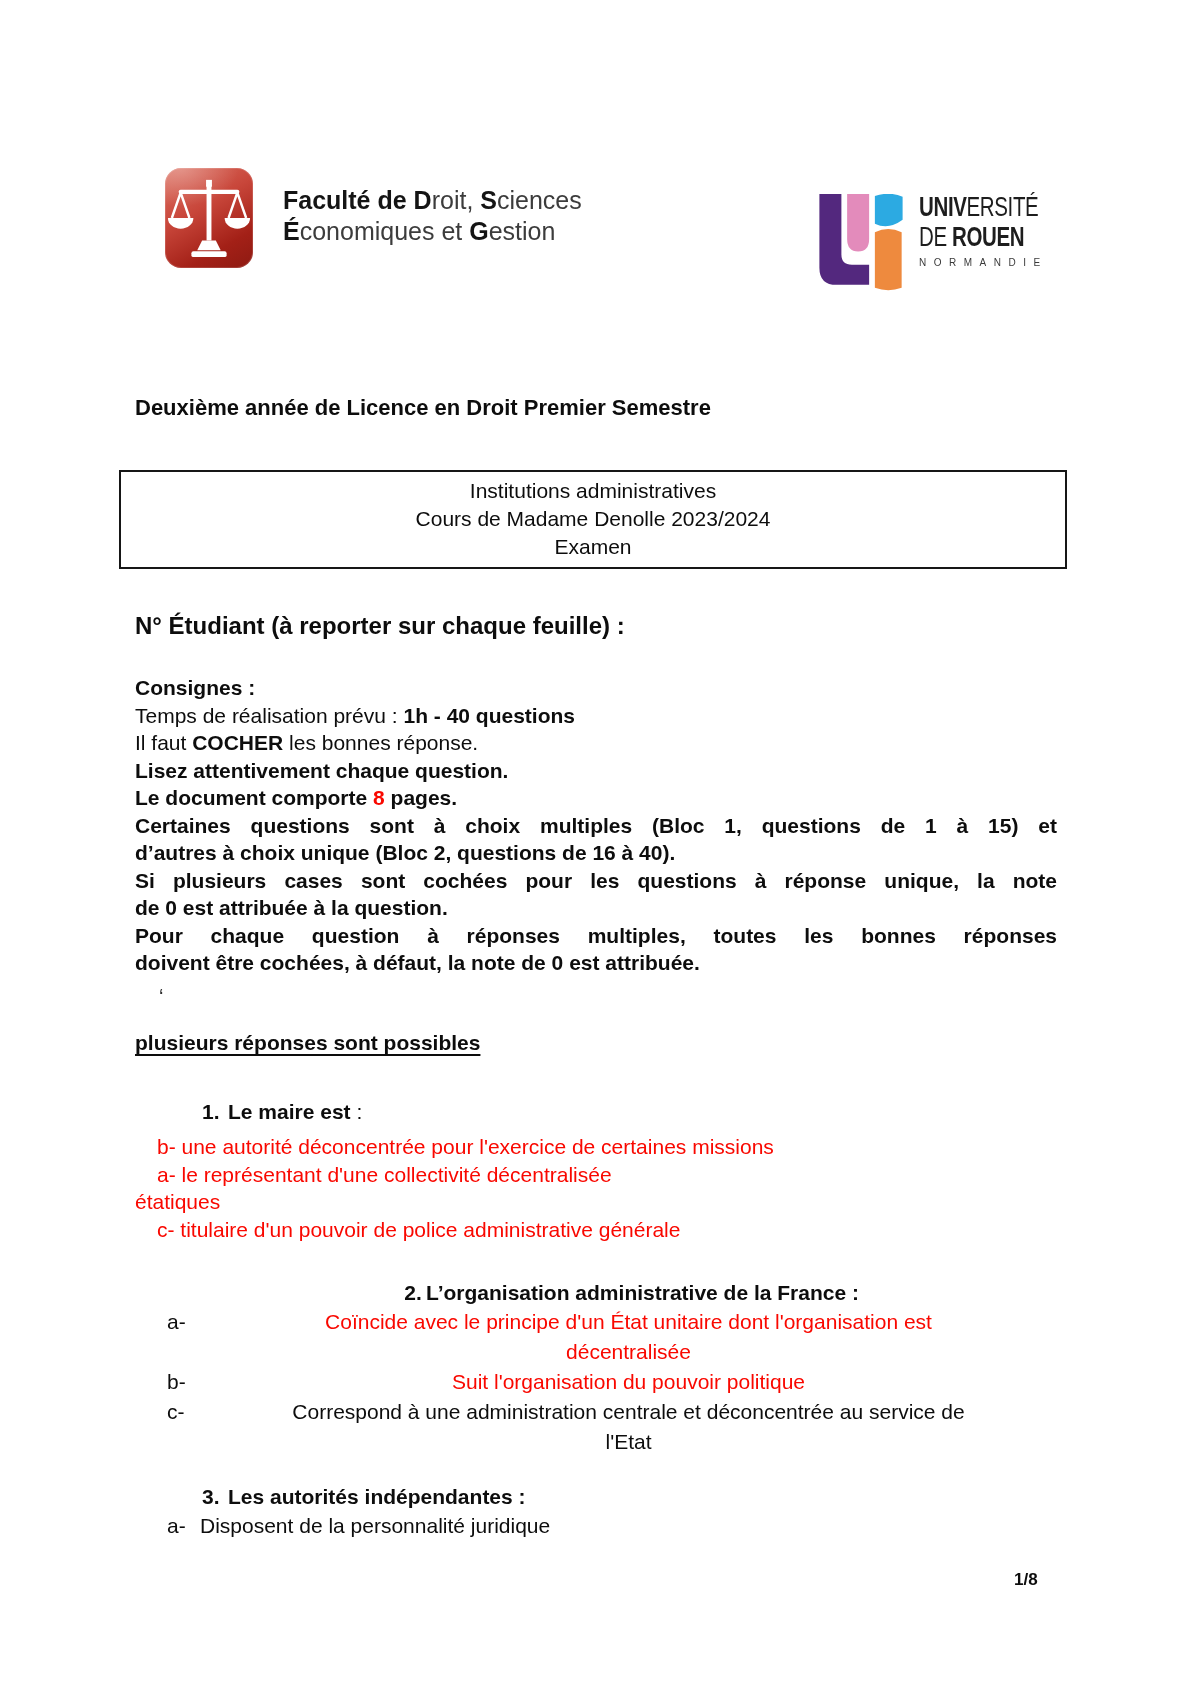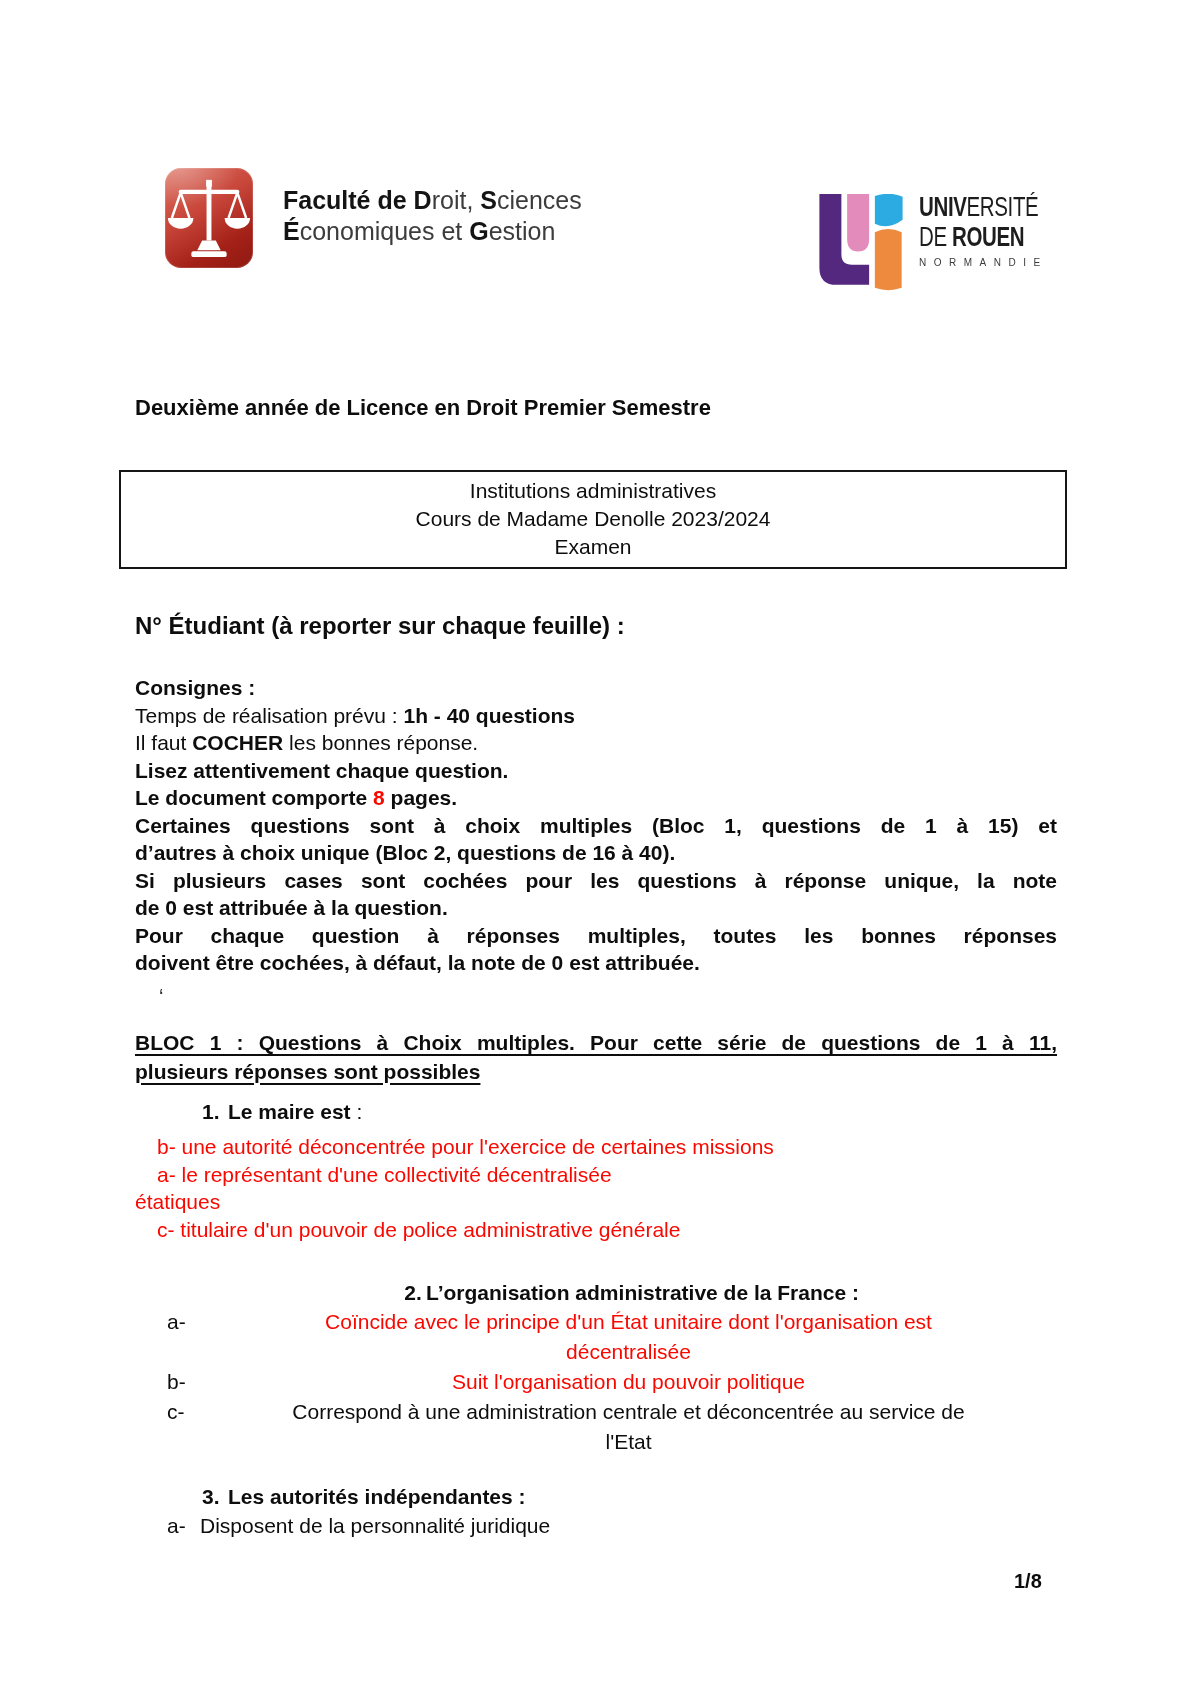--- a/index.html
+++ b/index.html
@@ -60,21 +60,21 @@
   .q-title{line-height:28px;padding-left:67px;}
   .q-num{display:inline-block;width:26px;}
   .q-opts-plain{margin-top:7px;line-height:27.5px;}
   .q-opts-plain .ind{padding-left:22px;}
   .q-opts-hang{line-height:30px;}
   .opt{position:relative;padding-left:65px;}
   .opt .marker{position:absolute;left:32px;top:0;color:#0d0d0d;}
   .q2{margin-top:36px;text-align:center;}
   .q3{margin-top:26px;}
 
-  .page-footer{position:absolute;left:1014px;top:1570px;font-size:20px;font-weight:bold;}
+  .page-footer{position:absolute;left:1014px;top:1570px;font-size:17px;font-weight:bold;}
 </style>
 </head>
 <body>
 
 <div class="page">
 
   <div class="faculty-logo">
     <div class="scales-badge">
       <svg viewBox="0 0 90 100" aria-hidden="true">
         <rect x="42" y="11" width="6" height="7" fill="#fff"></rect>
@@ -130,21 +130,20 @@
         <div class="cline just"><span class="b">Si plusieurs cases sont cochées pour les questions à réponse unique, la note</span></div>
         <div class="cline"><span class="b">de 0 est attribuée à la question.</span></div>
         <div class="cline just"><span class="b">Pour chaque question à réponses multiples, toutes les bonnes réponses</span></div>
         <div class="cline"><span class="b">doivent être cochées, à défaut, la note de 0 est attribuée.</span></div>
       </div>
   </div>
 
   <div class="stray-mark">‘</div>
 
   <div class="bloc-heading" id="bloc-heading">
-      <div class="bline just"><span class="u">BLOC 1 : Questions à Choix multiples. Pour cette série de questions de 1 à 11,</span></div>
       <div class="bline"><span class="u">plusieurs réponses sont possibles</span></div>
     </div>
 
   <div class="questions" id="questions">
       <div class="q q1">
         <div class="q-title"><span class="q-num b">1.</span><span class="b">Le maire est</span><span> :</span></div>
         <div class="q-opts-plain">
           <div class="ind red">b- une autorité déconcentrée pour l'exercice de certaines missions</div>
           <div class="ind red">a- le représentant d'une collectivité décentralisée</div>
           <div class="red">étatiques</div>

